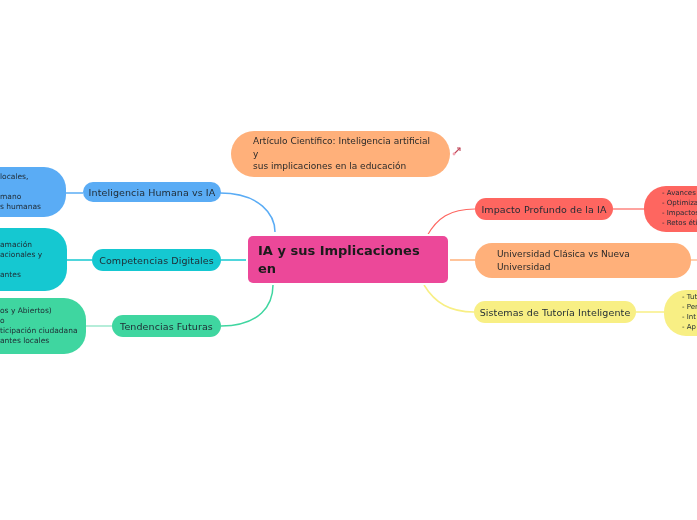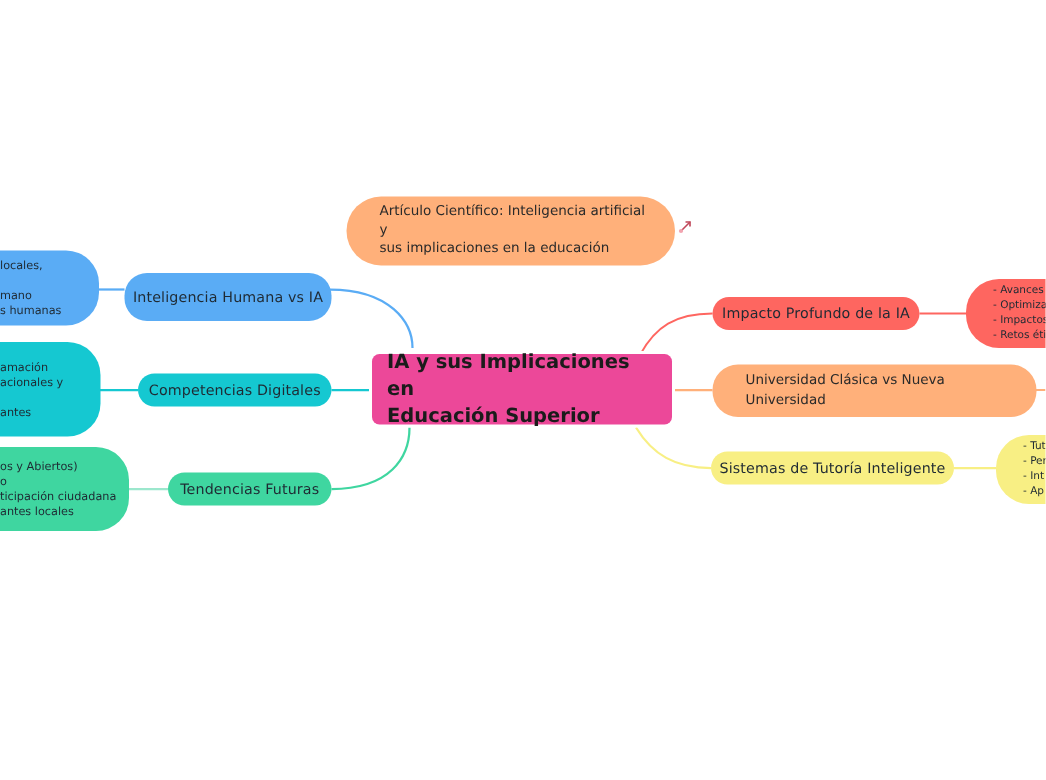--- a/index.html
+++ b/index.html
@@ -127,25 +127,24 @@
     <svg width="12" height="12" viewBox="0 0 12 12">
       <path d="M3 9 L9 3" stroke="#c0485a" stroke-width="1.1" fill="none"></path>
       <path d="M6 3 L9 3 L9 6" stroke="#c0485a" stroke-width="1.1" fill="none"></path>
       <circle cx="3" cy="9" r="1.4" fill="#f2a4b0"></circle>
     </svg>
   </div>
 
   <div class="node central" style="left:248px; top:236px; width:200px; height:47px;">
     <div>
       <span style="display:block">IA y sus Implicaciones en</span>
-      <span style="display:block">Educación Superior</span>
     </div>
   </div>
 
-  <div class="node pill" style="left:83px; top:182px; width:138px; height:32px; background:#5aacf5;">
+  <div class="node pill" style="left:83px; top:182px; width:138px; height:20px; background:#5aacf5;">
     <span>Inteligencia Humana vs IA</span>
   </div>
   <div class="node leaf" style="left:-40px; top:167px; width:106px; height:50px; background:#5aacf5; padding-left:40px;">
     <span class="line">locales,</span>
     <span class="line"></span>
     <span class="line">mano</span>
     <span class="line">s humanas</span>
   </div>
 
   <div class="node pill" style="left:92px; top:249px; width:129px; height:22px; background:#15c8d1;">

